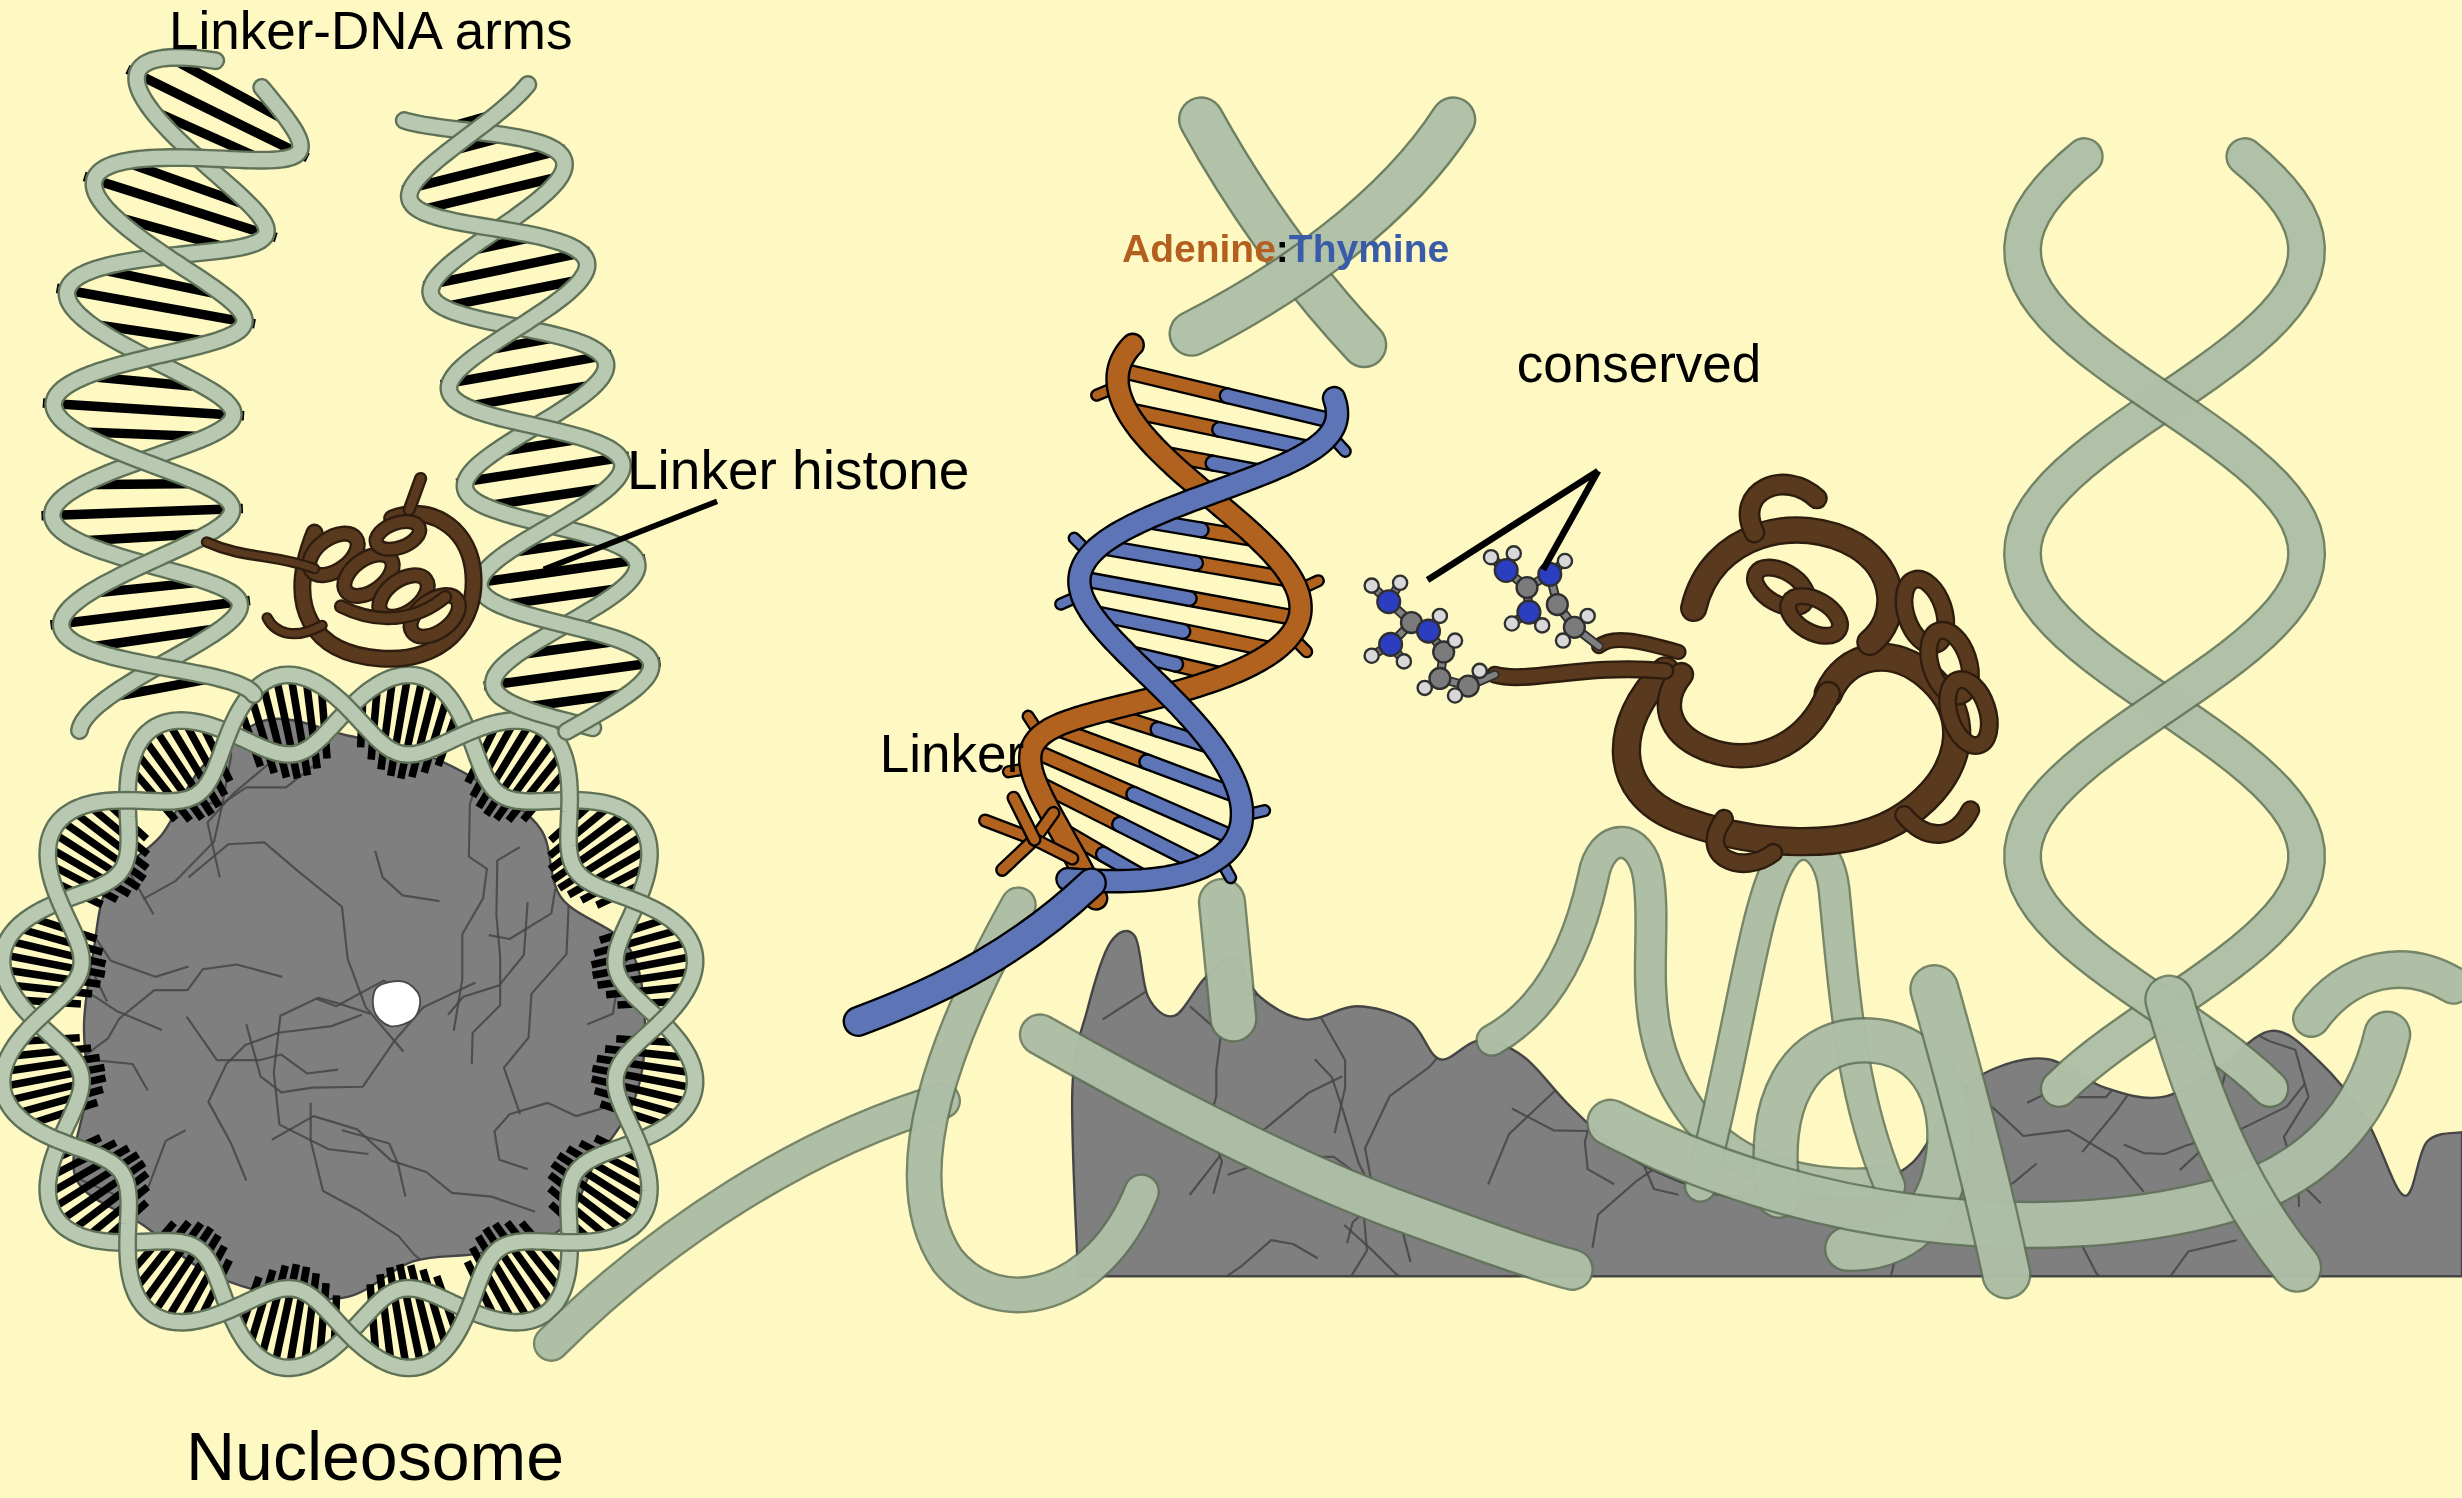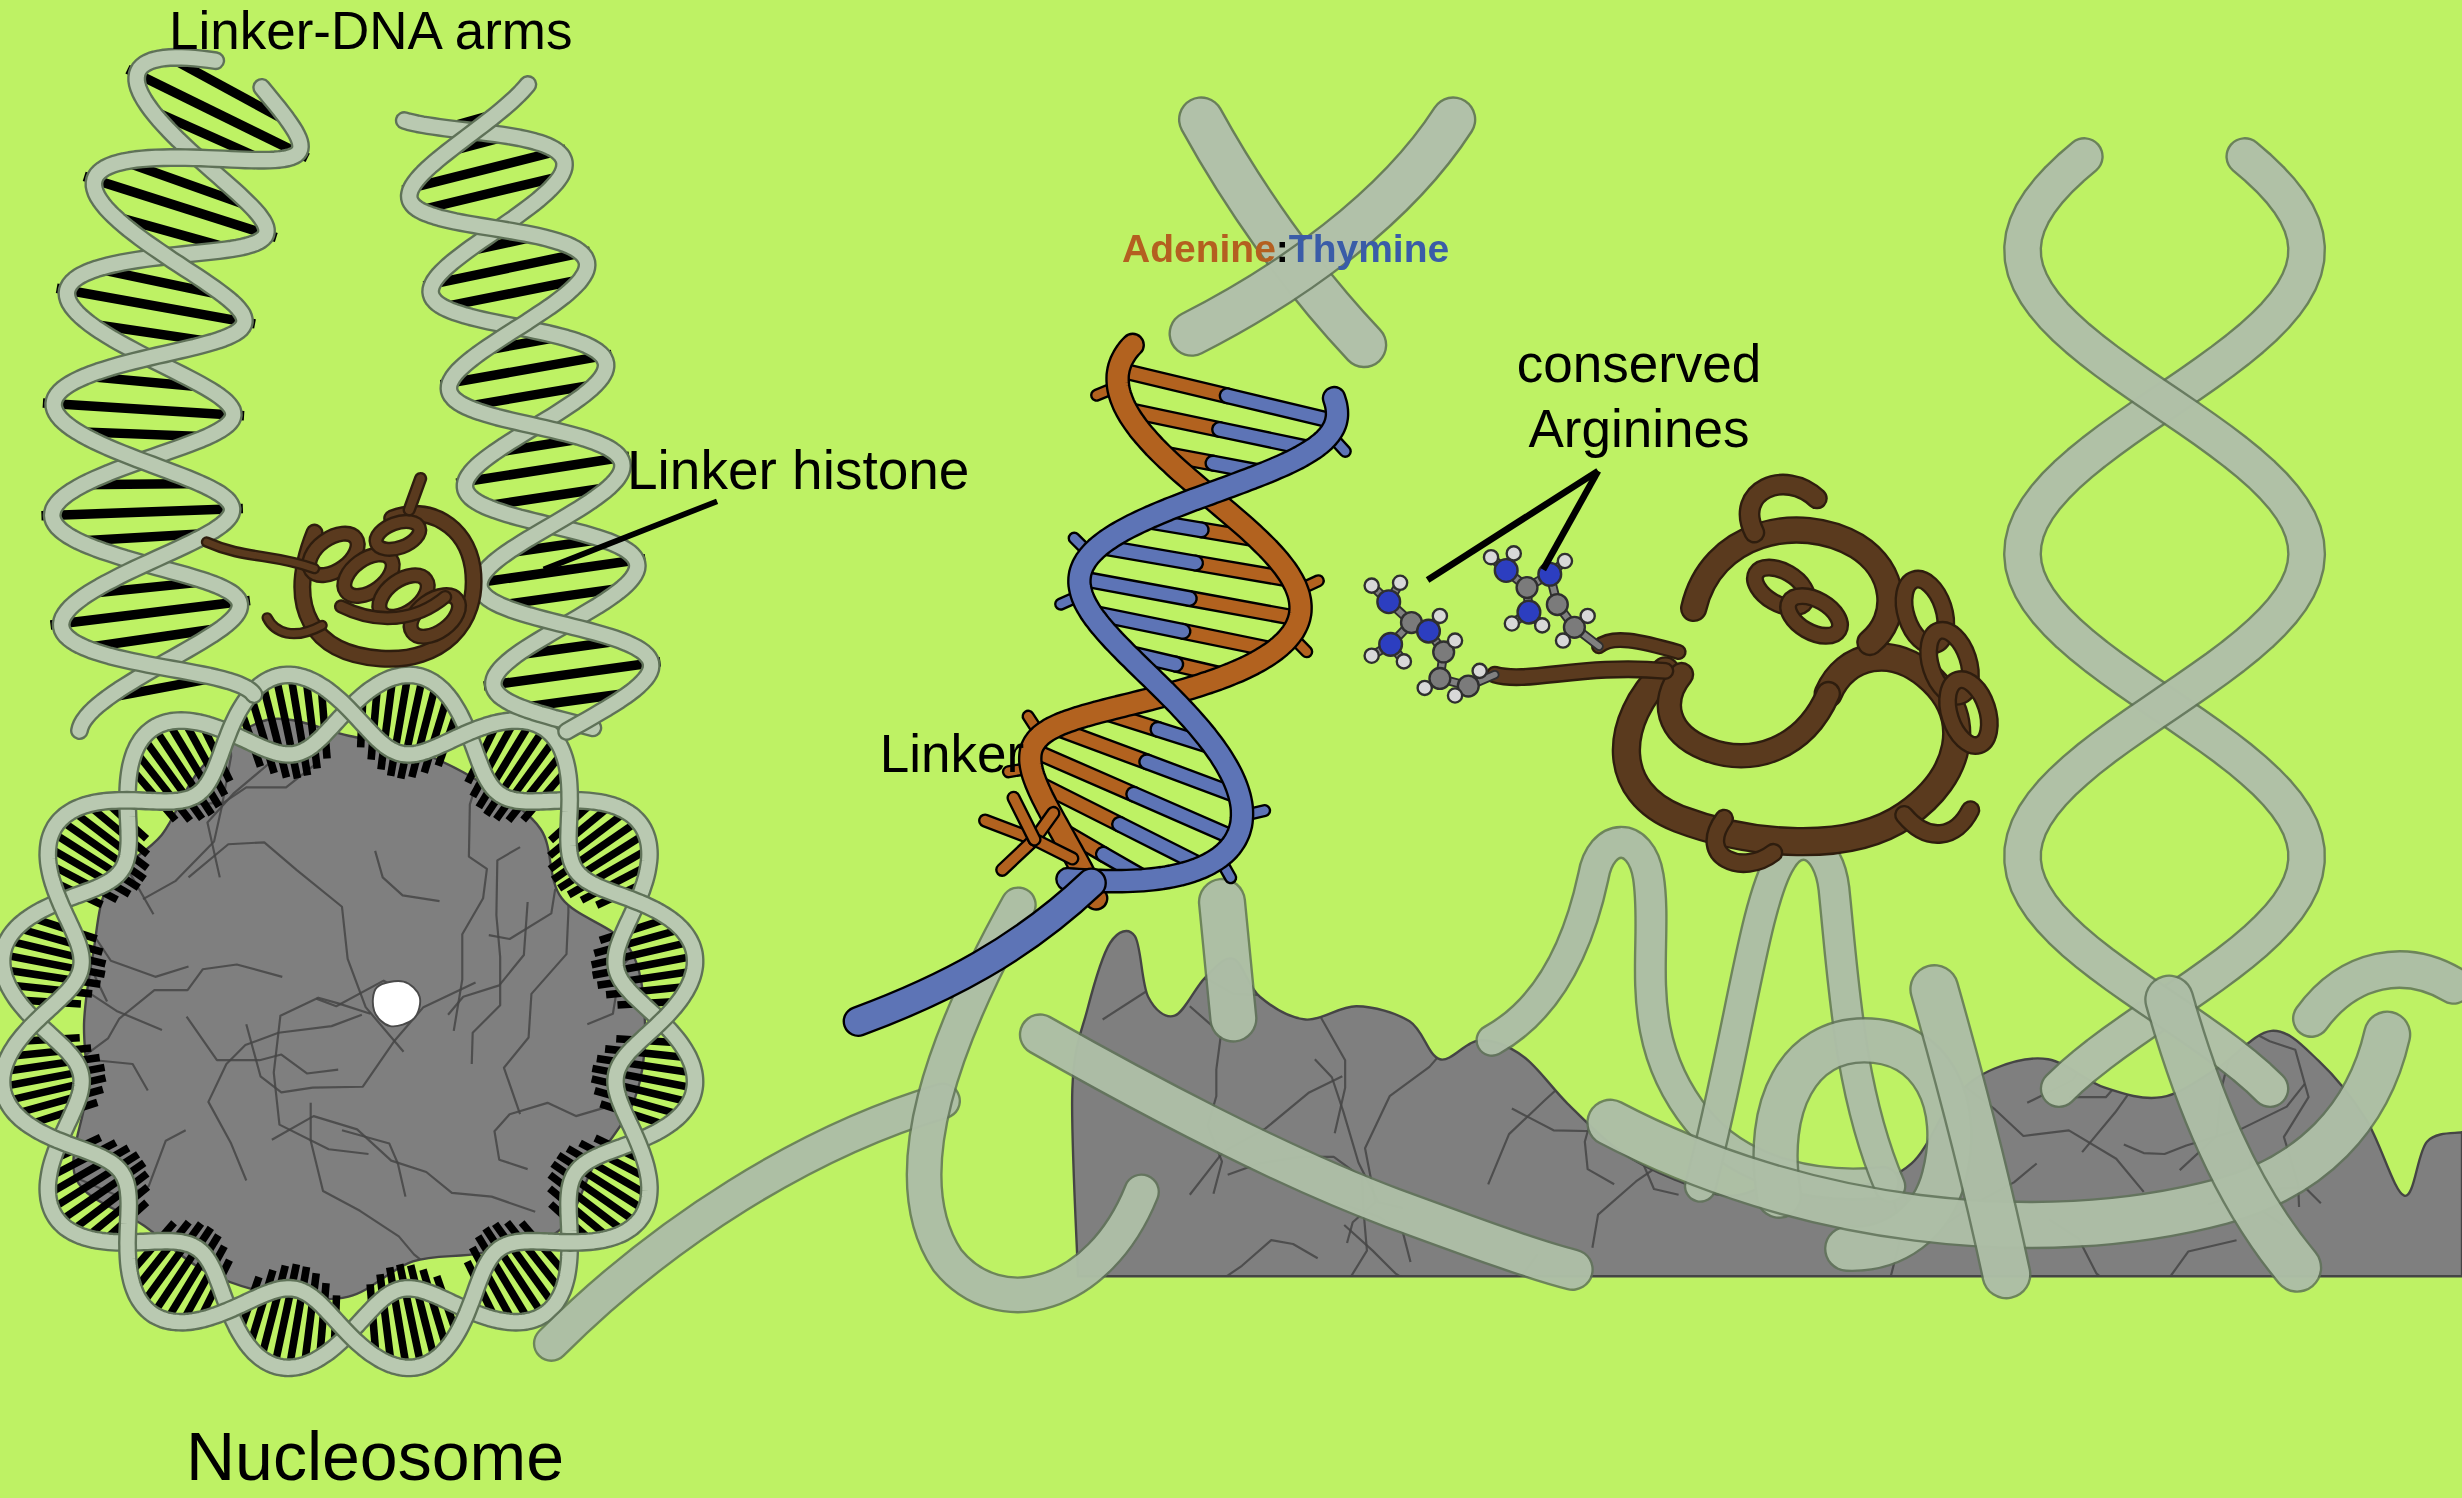--- a/index.html
+++ b/index.html
@@ -1,16 +1,16 @@
 <!DOCTYPE html>
 <html style="font-size:15px"><head>
 <meta charset="utf-8">
 <style>
   html,body{margin:0;padding:0;background:#ffffff;}
-  .canvas{position:relative;width:2462px;height:1499px;background:#bef264;overflow:hidden;
+  .canvas{position:relative;width:2462px;height:1499px;background:#fef9c3;overflow:hidden;
           font-family:"Liberation Sans","DejaVu Sans",sans-serif;}
   .canvas svg{position:absolute;left:0;top:0;}
   .lbl{position:absolute;color:#000;white-space:nowrap;}
   .lbl-block{position:absolute;color:#000;text-align:center;}
   #lbl-linker-dna-arms{left:169px;top:0px;font-size:53px;}
   #lbl-linker-histone{left:627px;top:438px;font-size:55px;text-align:center;}
   #lbl-nucleosome{left:186px;top:1417px;font-size:68px;}
   #lbl-at{left:1122px;top:227px;font-size:39px;font-weight:700;}
   #lbl-conserved{left:1478px;top:332px;width:322px;font-size:53px;line-height:1.22;}
   #lbl-narrow{left:772px;top:720px;width:360px;font-size:53px;line-height:1.28;}
@@ -566,20 +566,19 @@
   <div class="lbl" id="lbl-linker-dna-arms">Linker-DNA arms</div>
 
   <div class="lbl" id="lbl-linker-histone">Linker histone</div>
 
   <div class="lbl" id="lbl-nucleosome">Nucleosome</div>
 
   <div class="lbl" id="lbl-at"><span id="sp-adenine" style="color: rgb(180, 95, 32);">Adenine</span><span id="sp-colon">:</span><span id="sp-thymine" style="color: rgb(58, 92, 168);">Thymine</span></div>
 
   <div class="lbl-block" id="lbl-conserved">
     <div>conserved</div>
-    <div>Arginines</div>
   </div>
 
   <div class="lbl-block" id="lbl-narrow">
     <div>Linker</div>
   </div>
 </div>
 
 
 </body></html>

